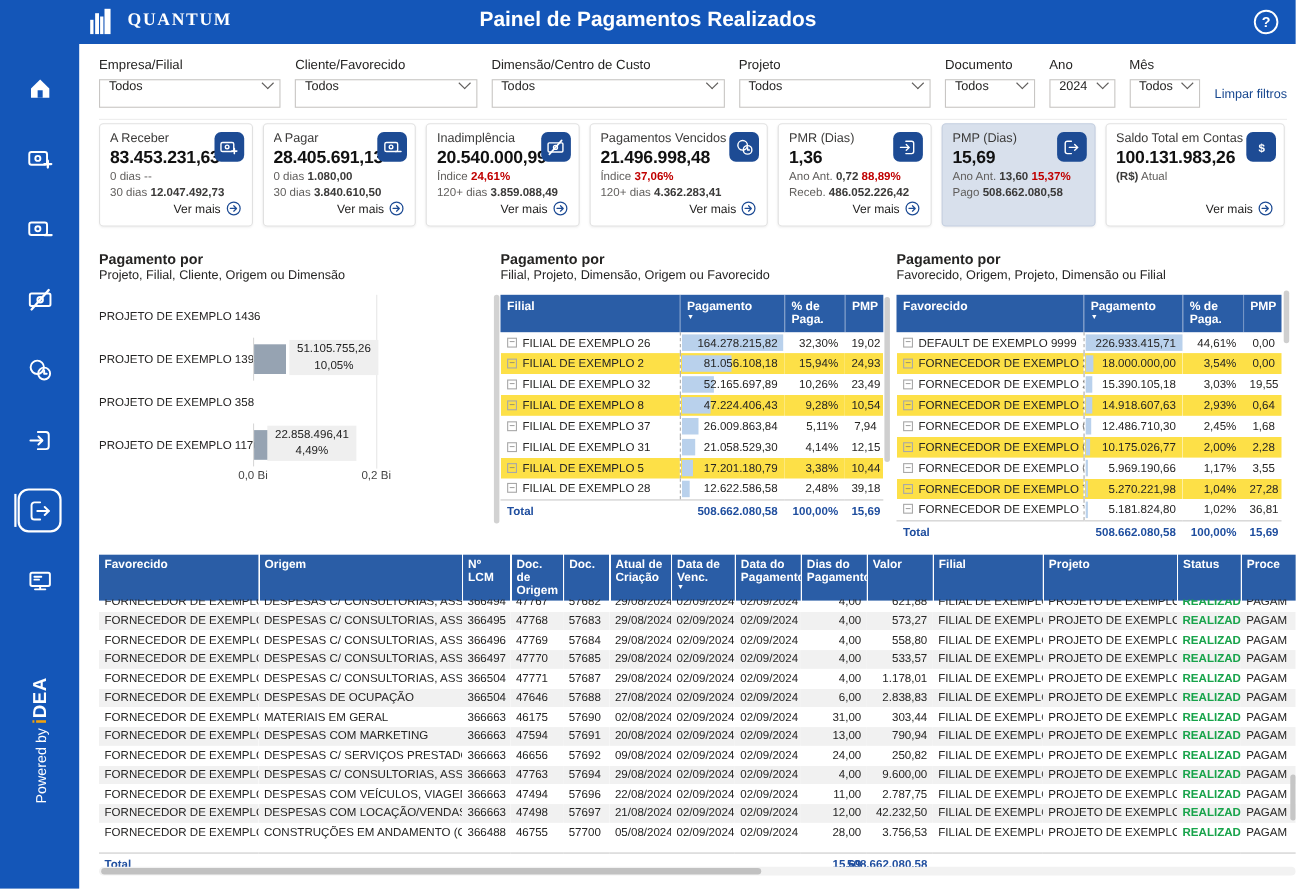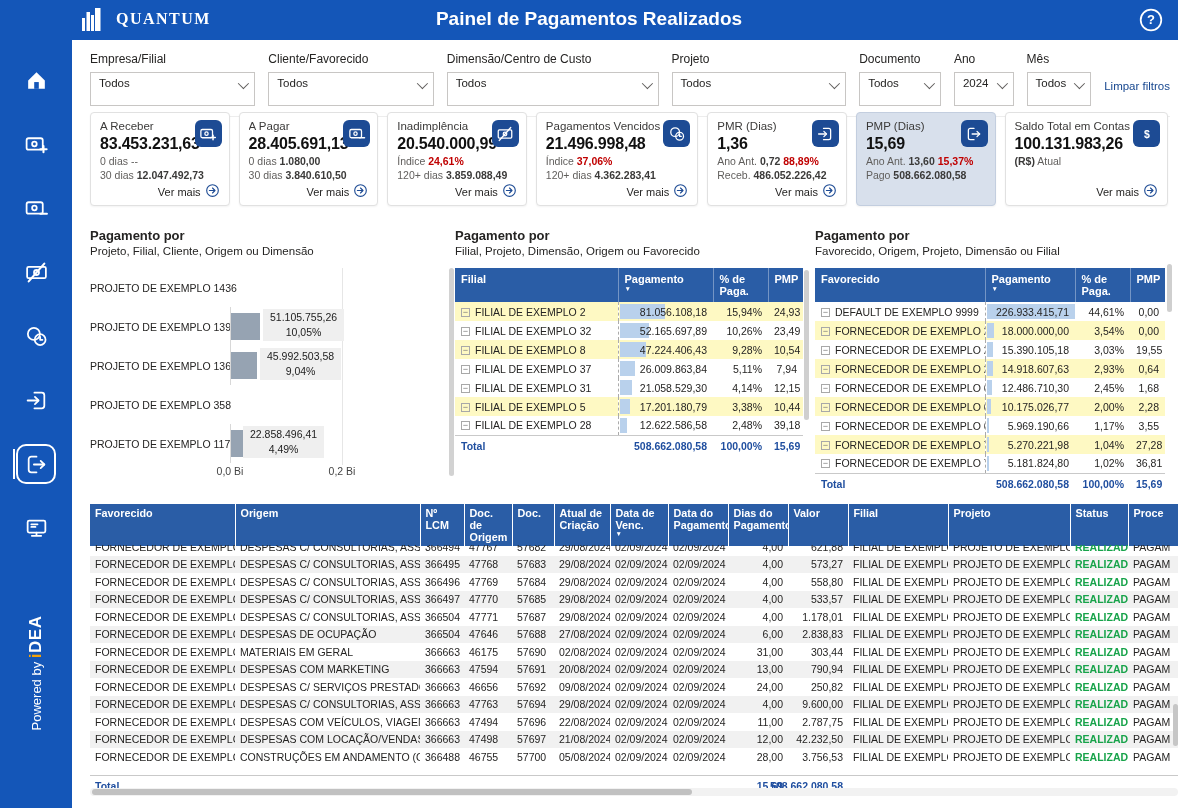--- a/index.html
+++ b/index.html
@@ -32,21 +32,21 @@
   .powered-inner{transform:rotate(-90deg); white-space:nowrap; color:#fff; font-size:13px;}
   .powered-inner .brand{font-weight:bold; font-size:17px; letter-spacing:.5px;}
   .powered-inner .brand .idot{color:#F2A20C;}
 
   
   .main{position:absolute; left:72px; top:40px; width:1106px; height:768px; background:#fff;}
 
   
   .filters{position:absolute; left:18px; top:12px; right:8px; display:flex; gap:13px; align-items:flex-start; border-bottom:1px solid #EDEDED; padding-bottom:10px;}
   .filter label{display:block; font-size:12px; color:var(--txt); margin-bottom:6px;}
-  .fbox{height:26px; border:1px solid #C8C6C4; background:#fff; display:flex; align-items:flex-end; justify-content:space-between; padding:16px 8px; font-size:11.5px; color:var(--txt); cursor:pointer;}
+  .fbox{height:26px; border:1px solid #C8C6C4; background:#fff; display:flex; align-items:flex-start; justify-content:space-between; padding:0 8px; font-size:11.5px; color:var(--txt); cursor:pointer;}
   .chev{width:8px; height:8px; border-right:1.4px solid #605E5C; border-bottom:1.4px solid #605E5C; transform:rotate(45deg) translateY(-2px); margin-left:8px;}
   .clear-link{font-size:11.5px; color:#17478F; margin-top:28px; white-space:nowrap; cursor:pointer;}
 
   
   .kpis{position:absolute; left:18px; top:72px; right:10px; height:94px; display:flex; gap:9px;}
   .card{flex:1; background:#fff; border:1px solid var(--border); border-radius:4px; padding:7px 9px 5px 9px; position:relative; box-shadow:0 1px 2px rgba(0,0,0,.05); cursor:pointer;}
   .card.selected{background:#D8E0EC; border-color:#C3CEDF;}
   .card-title{font-size:11.5px; color:#3B3A39; padding-right:28px; white-space:nowrap; overflow:hidden;}
   .card-icon{position:absolute; right:7px; top:7px; width:27px; height:27px; background:var(--navy); border-radius:6px; color:#fff; display:flex; align-items:center; justify-content:center;}
   .card-icon svg{width:18px; height:18px;}
@@ -76,21 +76,21 @@
   .chart-axis{position:relative; height:16px; margin-top:2px;}
   .chart-tick{position:absolute; top:0; font-size:10.5px; color:#444; transform:translateX(-50%);}
   .chart-scroll{position:absolute; right:-4px; top:40px; width:5px; height:208px; background:#D2D2D2; border-radius:3px; cursor:pointer;}
 
   
   .sum-panel .stable{position:absolute; top:40px; left:0; border-collapse:collapse; table-layout:fixed; font-size:10.5px;}
   .stable th{background:var(--hdrblue); color:#fff; font-size:11px; font-weight:bold; text-align:left; padding:5px 6px; height:27px; border-left:1px solid rgba(255,255,255,.35); vertical-align:top; cursor:pointer;}
   .stable th:first-child{border-left:none;}
   .stable th .sort{display:block; font-size:6.5px; line-height:4px; margin-top:2px;}
   .stable td{padding:2px 6px; height:19px; color:var(--txt); white-space:nowrap; overflow:hidden;}
-  .stable tr.odd td{background:#fef9c3;margin-top:13px;}
+  .stable tr.odd td{background:#fde047;margin-top:13px;}
   .stable td.num{text-align:right;}
   .stable td.pay{position:relative; border-left:1px dashed #ABABAB; text-align:right;}
   .stable td.pay .dbar{position:absolute; left:1px; top:2px; bottom:2px; background:var(--databar); z-index:0;}
   .stable td.pay span{position:relative; z-index:1;}
   .exp{display:inline-block; width:9px; height:9px; border:1px solid #A8A8A8; color:#777; font-size:9px; line-height:7px; text-align:center; margin-right:5px; vertical-align:1px; cursor:pointer;}
   .stable tr.total td{border-top:1px solid #C9C9C9; color:var(--tot); font-weight:bold; background:#fff; height:22px;}
   .sum-scroll{position:absolute; width:5px; background:#CFCFCF; border-radius:3px; cursor:pointer;}
 
   
   .bottom{position:absolute; left:18px; top:464px; width:1088px; height:294px; overflow:hidden;}
@@ -415,27 +415,20 @@
               <div class="chart-cat">PROJETO DE EXEMPLO 1436</div>
             </div>
             <div class="chart-row">
               <div class="chart-cat">PROJETO DE EXEMPLO 1398</div>
               <div class="chart-plot">
                 <div class="chart-bar" style="width:29px"></div>
                 <div class="chart-lbl" style="left:32px">51.105.755,26<br>10,05%</div>
               </div>
             </div>
             <div class="chart-row">
-              <div class="chart-cat">PROJETO DE EXEMPLO 136</div>
-              <div class="chart-plot">
-                <div class="chart-bar" style="width:26px"></div>
-                <div class="chart-lbl" style="left:29px">45.992.503,58<br>9,04%</div>
-              </div>
-            </div>
-            <div class="chart-row">
               <div class="chart-cat">PROJETO DE EXEMPLO 358</div>
             </div>
             <div class="chart-row">
               <div class="chart-cat">PROJETO DE EXEMPLO 1176</div>
               <div class="chart-plot">
                 <div class="chart-bar" style="width:13px"></div>
                 <div class="chart-lbl" style="left:12px">22.858.496,41<br>4,49%</div>
               </div>
             </div>
             <div class="chart-axis">
@@ -458,20 +451,26 @@
             </colgroup>
             <thead>
               <tr>
                 <th>Filial</th>
                 <th>Pagamento<span class="sort">▼</span></th>
                 <th>% de Paga.</th>
                 <th>PMP</th>
               </tr>
             </thead>
             <tbody>
+              <tr class="">
+                <td><span class="exp">−</span>FILIAL DE EXEMPLO 26</td>
+                <td class="pay"><div class="dbar" style="width:92px"></div><span>164.278.215,82</span></td>
+                <td class="num">32,30%</td>
+                <td class="num">19,02</td>
+              </tr>
               <tr class="odd">
                 <td><span class="exp">−</span>FILIAL DE EXEMPLO 2</td>
                 <td class="pay"><div class="dbar" style="width:45px"></div><span>81.056.108,18</span></td>
                 <td class="num">15,94%</td>
                 <td class="num">24,93</td>
               </tr>
               <tr class="">
                 <td><span class="exp">−</span>FILIAL DE EXEMPLO 32</td>
                 <td class="pay"><div class="dbar" style="width:29px"></div><span>52.165.697,89</span></td>
                 <td class="num">10,26%</td>

